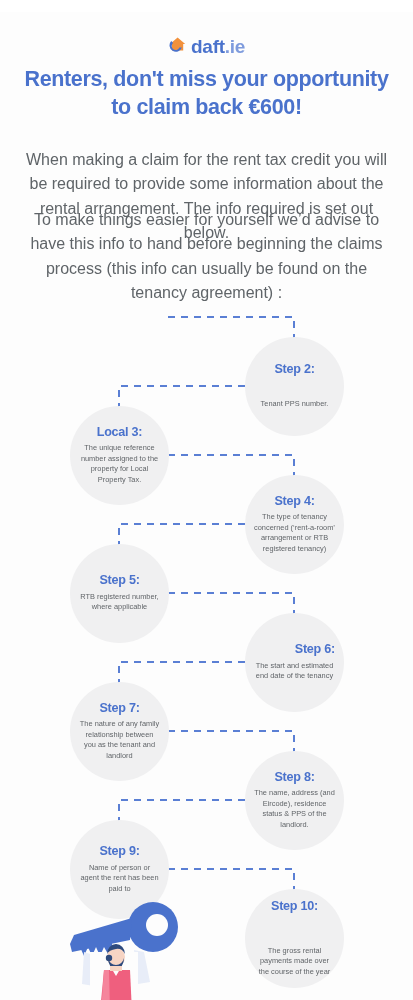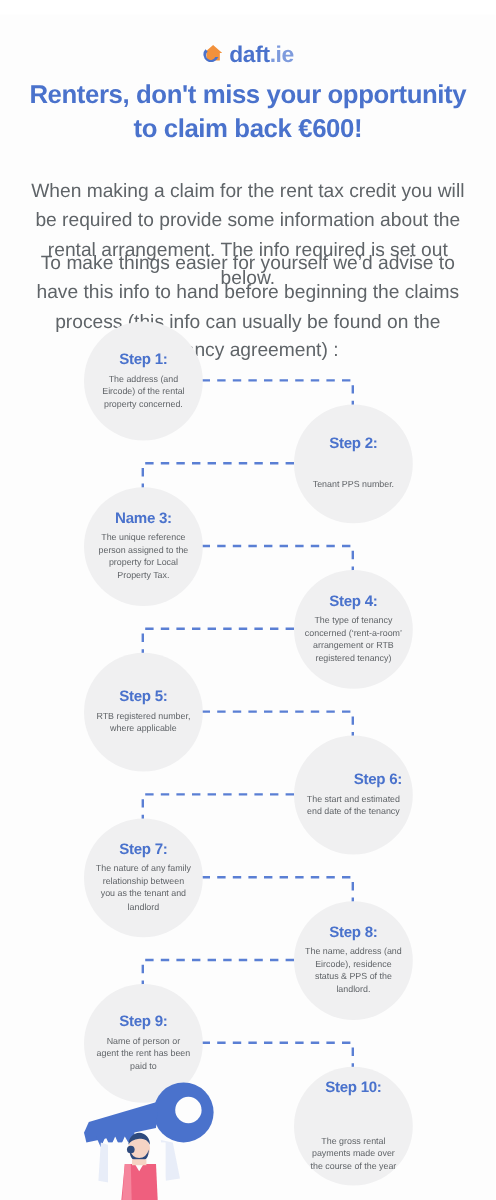--- a/index.html
+++ b/index.html
@@ -154,31 +154,27 @@
 
       <path d="M168 719 H294 V770"></path>
 
       <path d="M245 788 H119 V839"></path>
 
       <path d="M168 857 H294 V908"></path>
     </g>
   </svg>
 
   <div class="steps-layer" id="steps-layer">
-      <div class="step" style="left: 70px; top: 256px;">
-        <div class="step-title">Step 1:</div>
-        <div class="step-desc">The address (and Eircode) of the rental property concerned.</div>
-      </div>
       <div class="step" style="left: 245px; top: 325px; gap: 18px;">
         <div class="step-title">Step 2:</div>
         <div class="step-desc">Tenant PPS number.</div>
       </div>
       <div class="step" style="left: 70px; top: 394px;">
-        <div class="step-title">Name 3:</div>
-        <div class="step-desc">The unique reference person assigned to the property for Local Property Tax.</div>
+        <div class="step-title">Local 3:</div>
+        <div class="step-desc">The unique reference number assigned to the property for Local Property Tax.</div>
       </div>
       <div class="step" style="left: 245px; top: 463px;">
         <div class="step-title">Step 4:</div>
         <div class="step-desc">The type of tenancy concerned (‘rent-a-room’ arrangement or RTB registered tenancy)</div>
       </div>
       <div class="step" style="left: 70px; top: 532px;">
         <div class="step-title">Step 5:</div>
         <div class="step-desc">RTB registered number, where applicable</div>
       </div>
       <div class="step" style="left: 245px; top: 601px; align-items: flex-end;">

